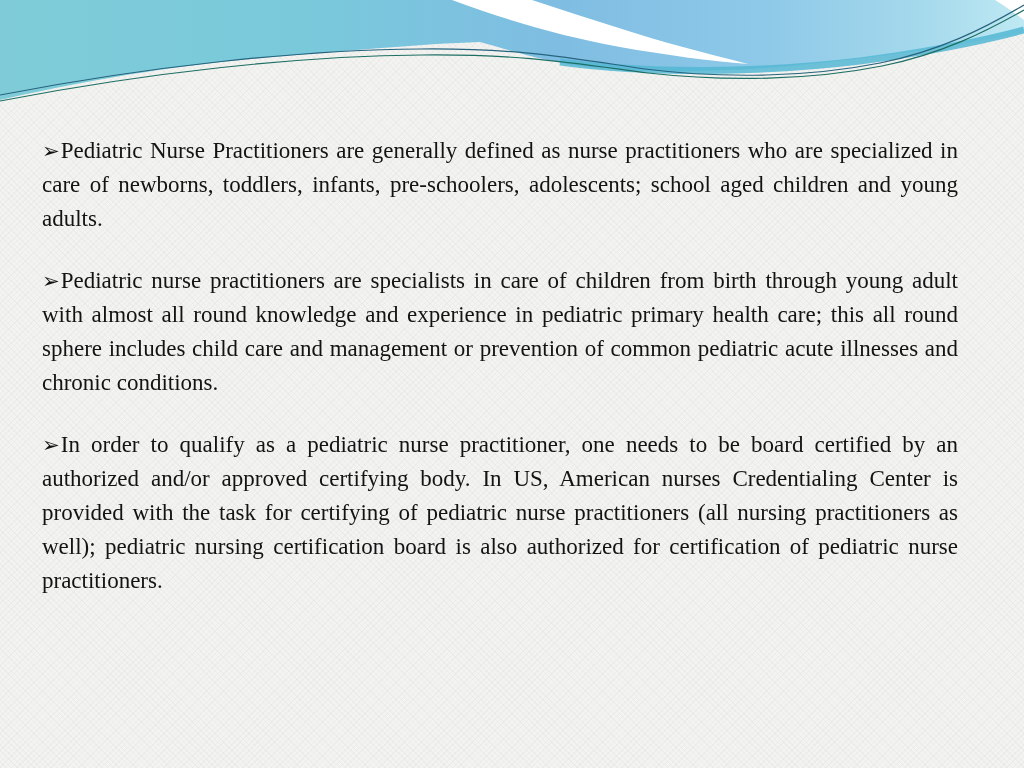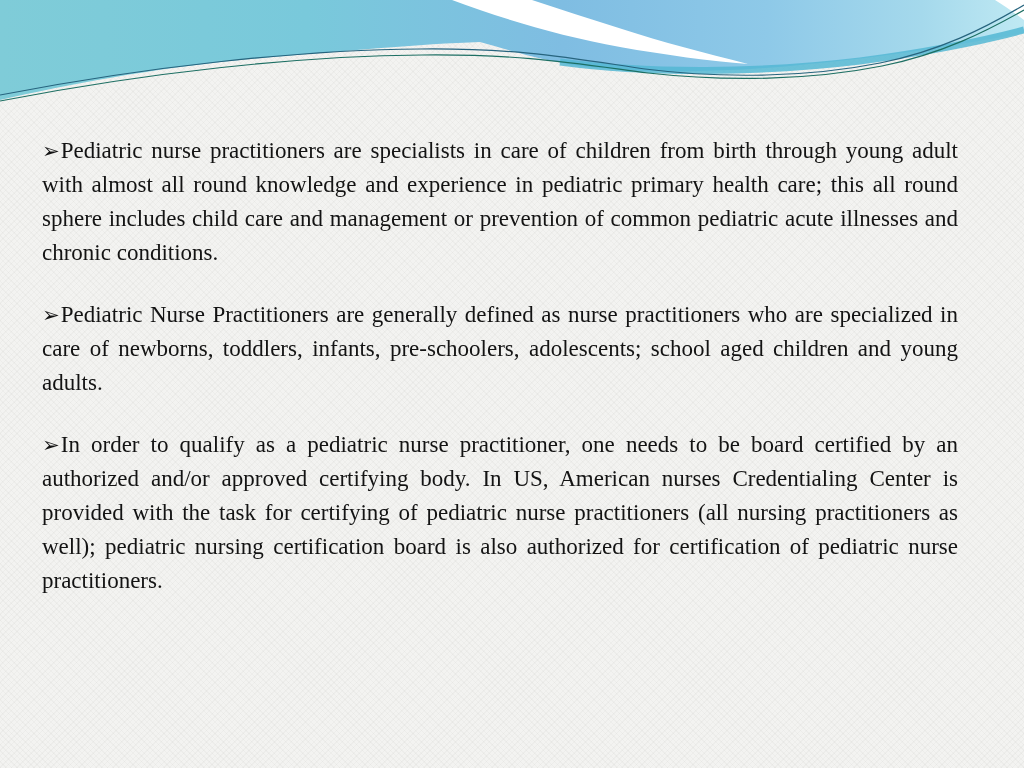--- a/index.html
+++ b/index.html
@@ -86,25 +86,25 @@
              C 940,51 985,28 1024,5" stroke="#27647e"></path>
     <path fill="none" stroke-width="1.2" d="M0,101 C 150,72 300,56 422,55
              C 522,54 572,63 648,73
              C 728,82 812,80 882,66
              C 942,54 987,31 1024,10" stroke="#1d6f63"></path>
   </svg>
 
   <div class="slide-body">
 
     <p class="para">
-      <span class="bullet">➢</span><span>Pediatric nurse practitioners are specialists in care of children from birth through young adult with almost all round knowledge and experience in pediatric primary health care; this all round sphere includes child care and management or prevention of common pediatric acute illnesses and chronic conditions.</span>
+      <span class="bullet">➢</span><span>Pediatric Nurse Practitioners are generally defined as nurse practitioners who are specialized in care of newborns, toddlers, infants, pre-schoolers, adolescents; school aged children and young adults.</span>
     </p>
 
     <p class="para">
-      <span class="bullet">➢</span><span>Pediatric Nurse Practitioners are generally defined as nurse practitioners who are specialized in care of newborns, toddlers, infants, pre-schoolers, adolescents; school aged children and young adults.</span>
+      <span class="bullet">➢</span><span>Pediatric nurse practitioners are specialists in care of children from birth through young adult with almost all round knowledge and experience in pediatric primary health care; this all round sphere includes child care and management or prevention of common pediatric acute illnesses and chronic conditions.</span>
     </p>
 
     <p class="para">
       <span class="bullet">➢</span><span>In order to qualify as a pediatric nurse practitioner, one needs to be board certified by an authorized and/or approved certifying body. In US, American nurses Credentialing Center is provided with the task for certifying of pediatric nurse practitioners (all nursing practitioners as well); pediatric nursing certification board is also authorized for certification of pediatric nurse practitioners.</span>
     </p>
 
   </div>
 </div>
 
 </body></html>

